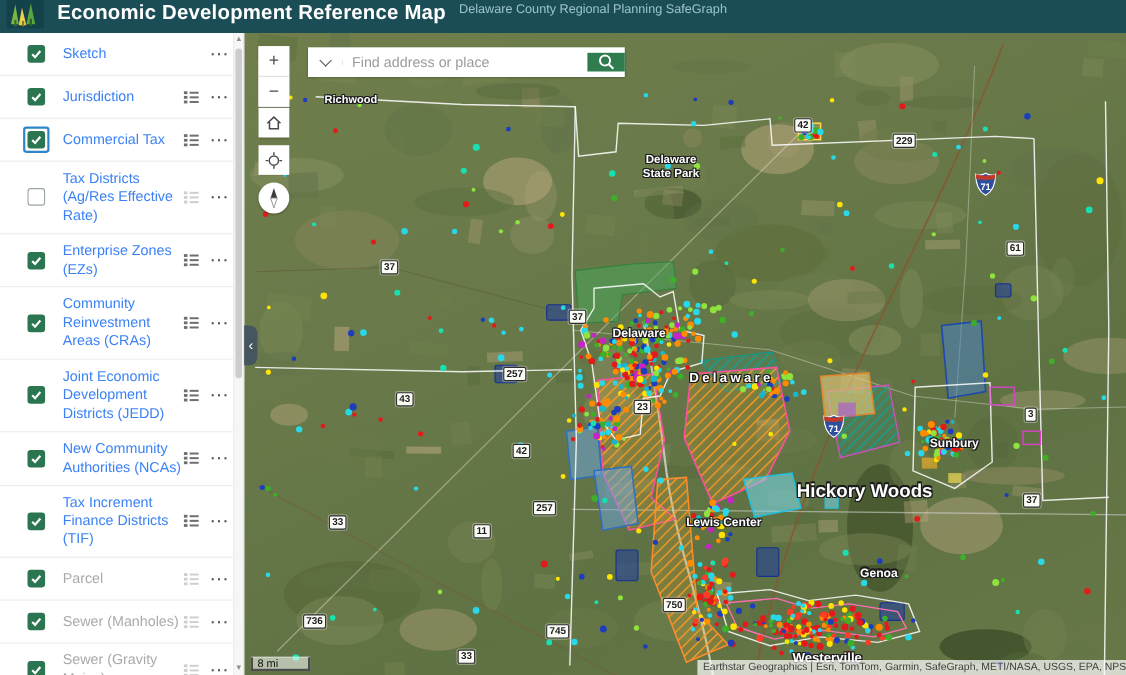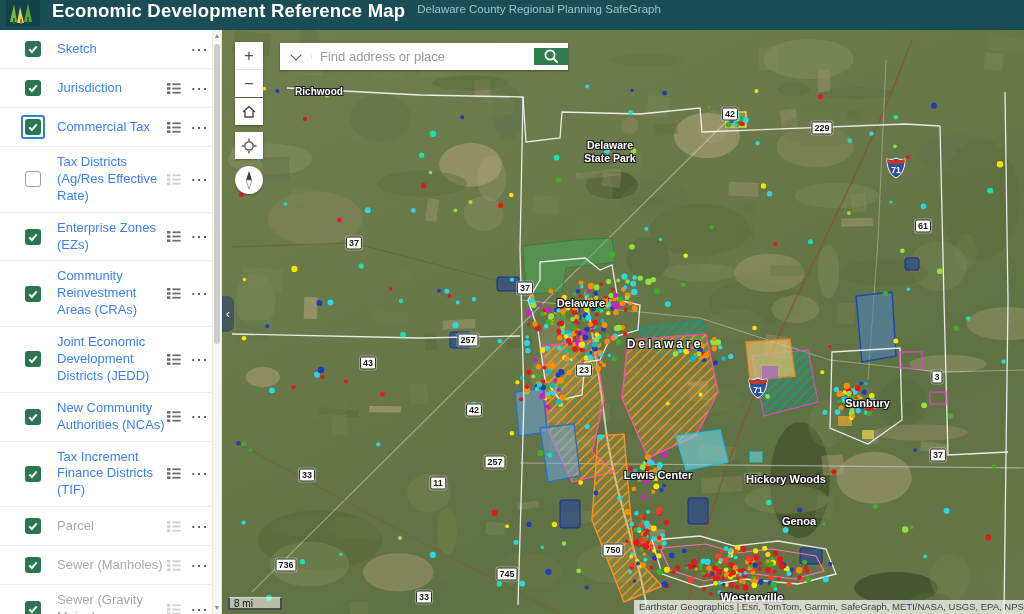--- a/index.html
+++ b/index.html
@@ -1366,21 +1366,21 @@
         </div>
         <div class="mlabel" style="left: 359px; top: 274px; font-size: 11px;">
           <div>Delaware</div>
         </div>
         <div class="mlabel" style="left: 443px; top: 314px; font-size: 12px; letter-spacing: 3px;">
           <div>Delaware</div>
         </div>
         <div class="mlabel" style="left: 634px; top: 374px; font-size: 11px; padding-left: 23px;">
           <div>Sunbury</div>
         </div>
-        <div class="mlabel" style="left: 548px; top: 450px; font-size: 11px; padding-left: 32px;">
+        <div class="mlabel" style="left: 548px; top: 416px; font-size: 17px; padding-left: 32px;">
           <div>Hickory Woods</div>
         </div>
         <div class="mlabel" style="left: 436px; top: 446px; font-size: 11px;">
           <div>Lewis Center</div>
         </div>
         <div class="mlabel" style="left: 577px; top: 492px; font-size: 11px;">
           <div>Genoa</div>
         </div>
         <div class="mlabel" style="left: 530px; top: 568px; font-size: 12px;">
           <div>Westerville</div>

